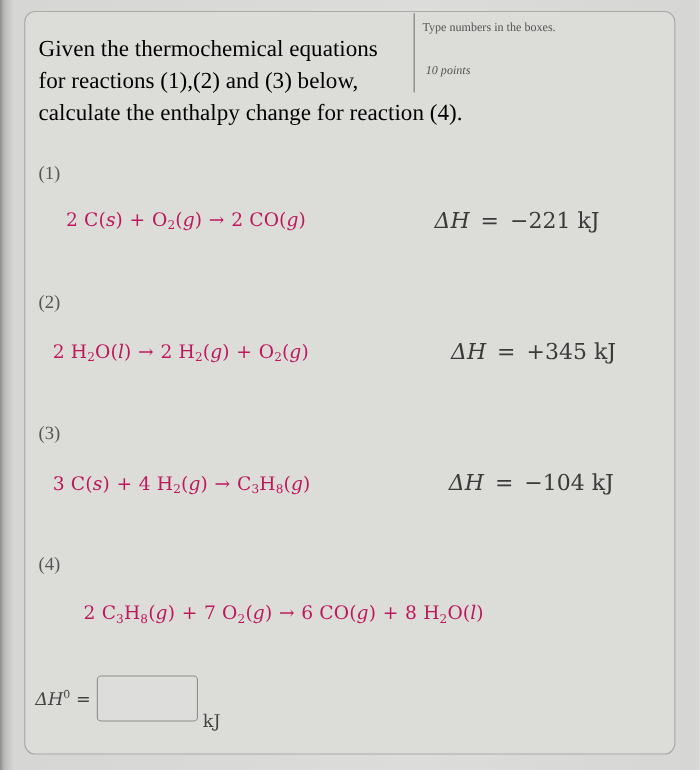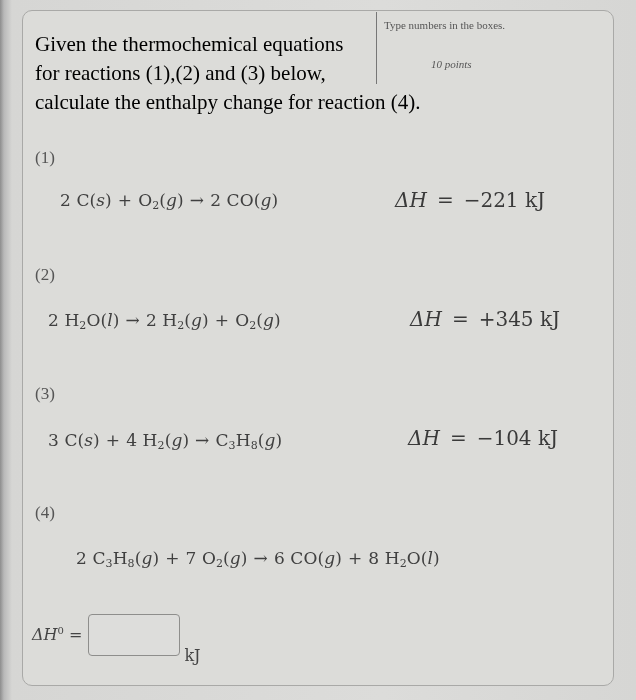--- a/index.html
+++ b/index.html
@@ -19,26 +19,26 @@
       position: absolute; left: 35px; top: 30px; width: 340px;
       font-family: "Liberation Serif", serif; font-size: 21px; line-height: 29px; color: #000000;
     }
     .intro .line3 { white-space: nowrap; }
     .side-note {
       position: absolute; left: 376px; top: 12px; height: 72px;
       border-left: 1.5px solid #777; padding-left: 6px;
       font-family: "Liberation Serif", serif; font-size: 11px; color: #555;
     }
     .side-note .instr { position: absolute; top: 7px; left: 7px; white-space: nowrap; }
-    .side-note .pts { position: absolute; top: 46px; left: 10px; font-style: italic; white-space: nowrap; margin-left: 44px; }
+    .side-note .pts { position: absolute; top: 46px; left: 10px; font-style: italic; white-space: nowrap; }
     .rxn-label {
       position: absolute; font-family: "Liberation Serif", serif; font-size: 17px; color: #555;
     }
     .eq {
-      position: absolute; font-family: "DejaVu Serif", serif; font-size: 17px; color: #404040;
+      position: absolute; font-family: "DejaVu Serif", serif; font-size: 17px; color: #be185d;
       white-space: nowrap; letter-spacing: 0.1px;
     }
     .eq sub { font-size: 11px; vertical-align: -3px; }
     .eq i { font-style: italic; }
     .eq .op { margin: 0 6px; }
     .dh {
       position: absolute; font-family: "DejaVu Serif", serif; font-size: 20px; color: #3a3a3a; white-space: nowrap;
     }
     .dh i { font-style: italic; }
     .dh .eqs { margin: 0 10px; }

